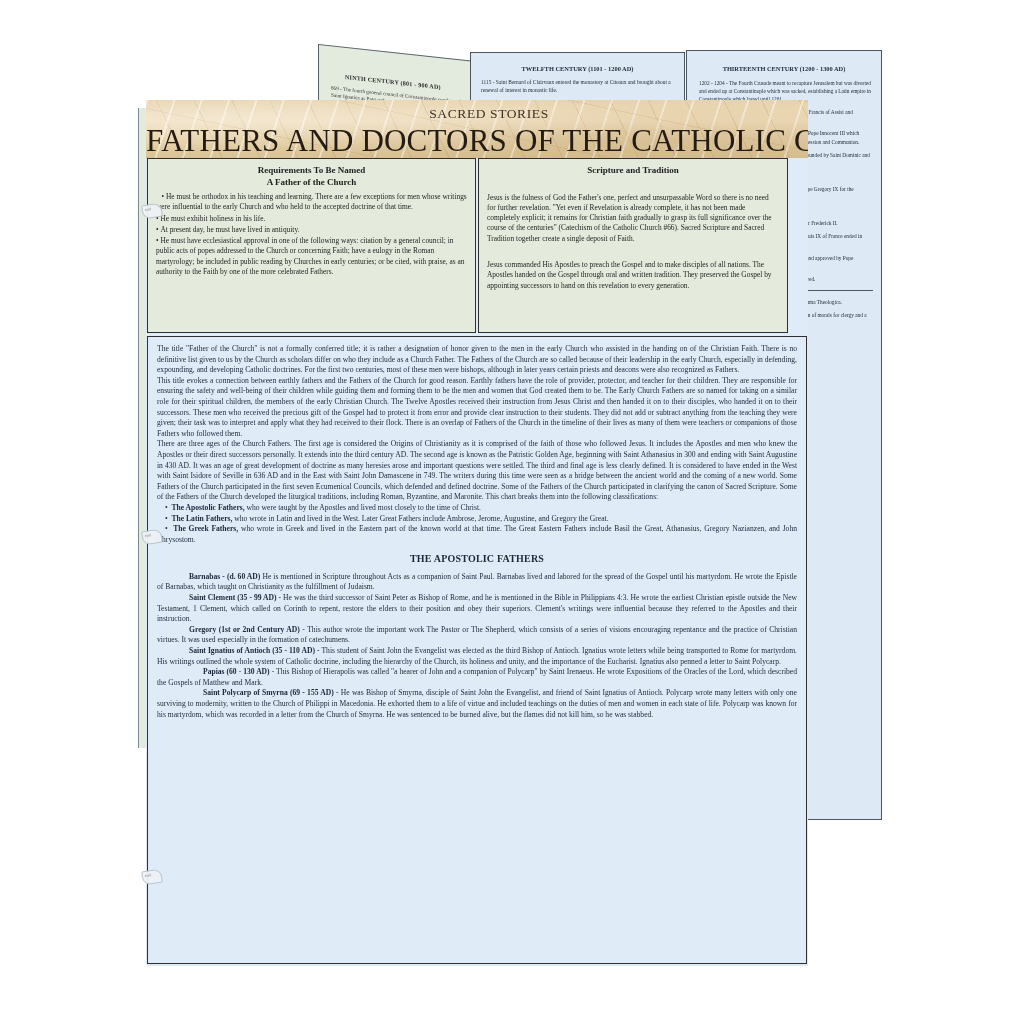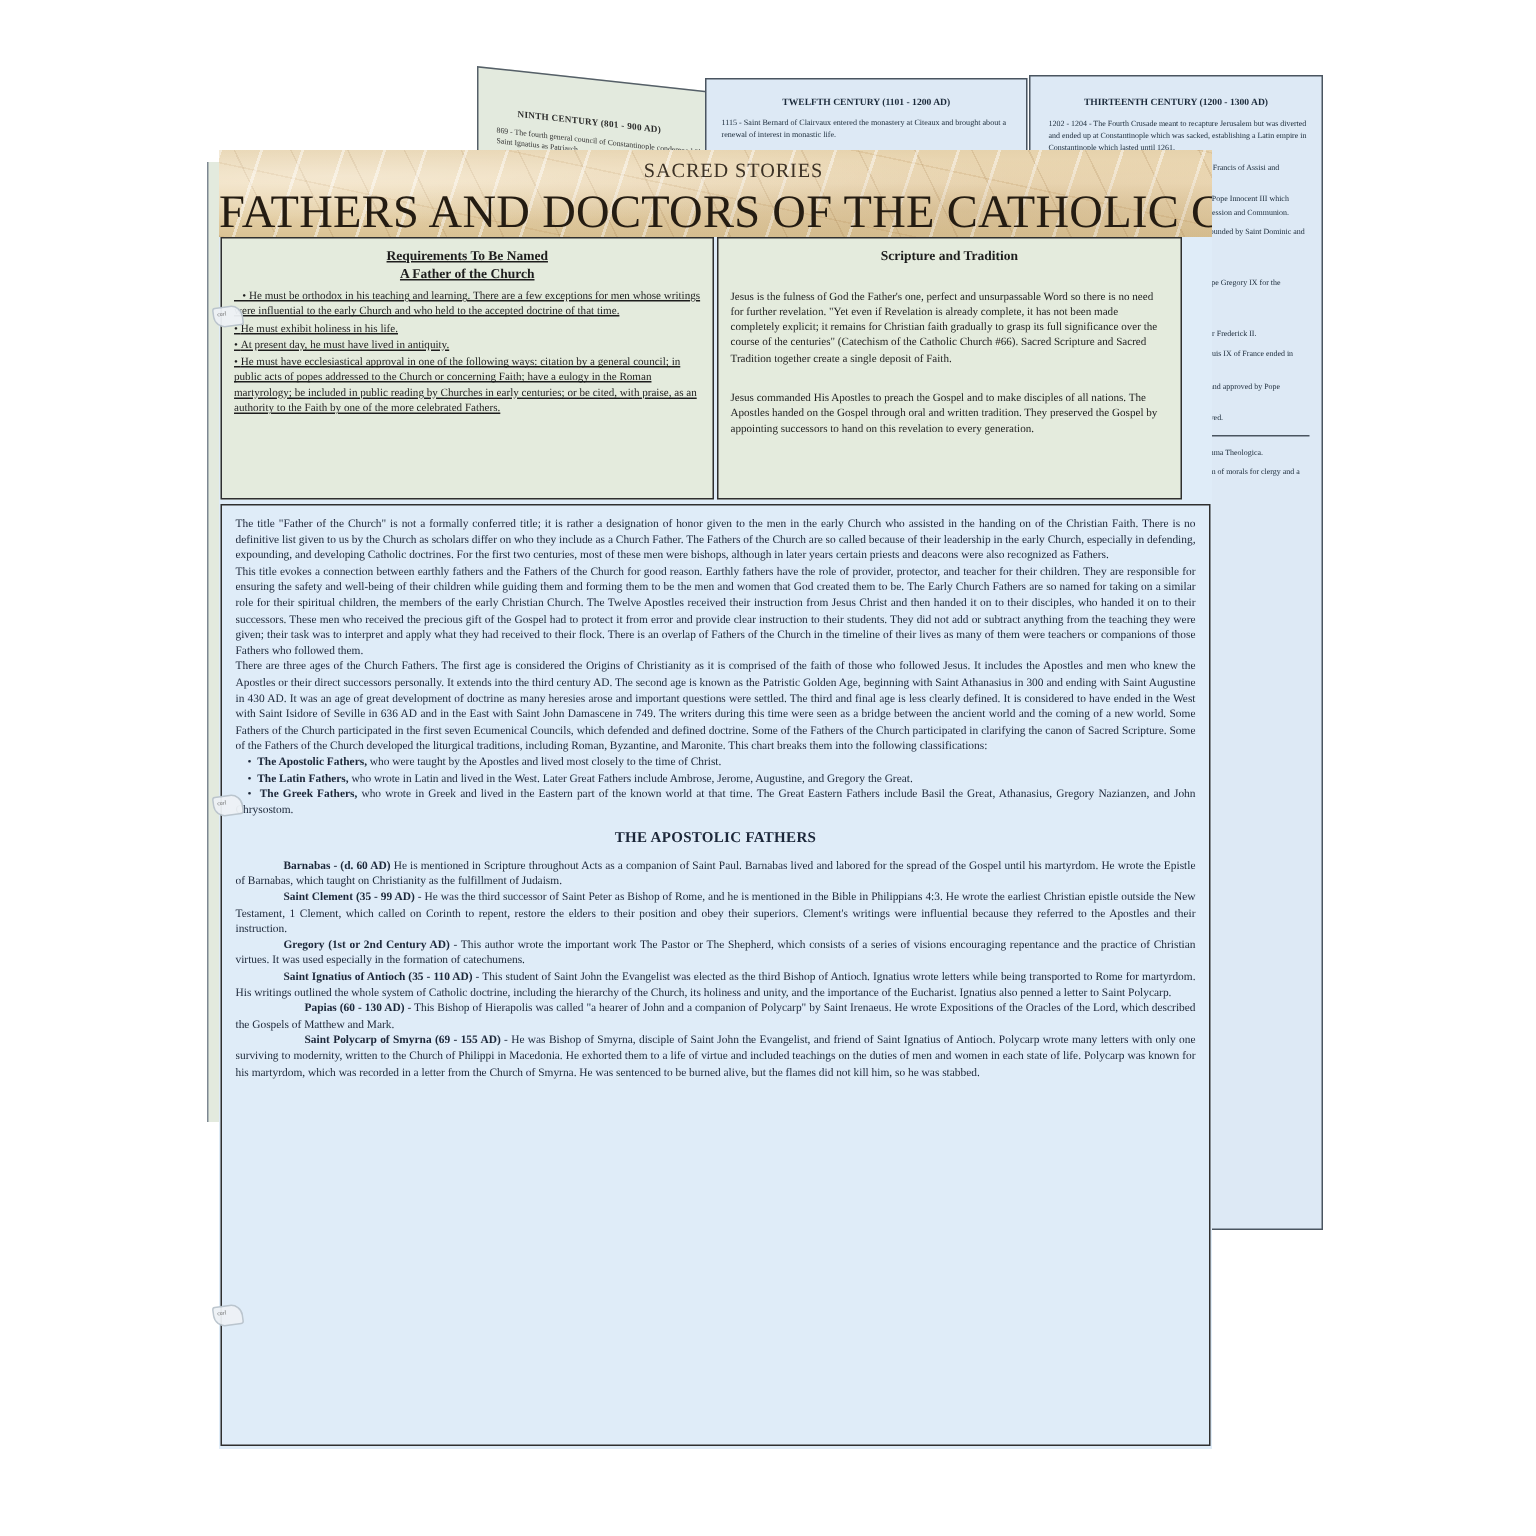--- a/index.html
+++ b/index.html
@@ -178,21 +178,21 @@
   }
   .infobox {
     box-sizing: border-box;
     background: #e4ebdd;
     border: 1px solid #2f2f2f;
     padding: 6px 8px 5px 8px;
     font-size: 7.4px;
     line-height: 10.3px;
     color: #1d1d1d;
   }
-  #box-left  { width: 329px; margin-left: 1px; text-decoration: underline; }
+  #box-left  { width: 329px; margin-left: 1px; }
   #box-right { width: 310px; margin-left: 2px; }
   .infobox .bhead {
     text-align: center;
     font-weight: bold;
     font-size: 9px;
     line-height: 11.5px;
     margin-bottom: 4px;
   }
   .infobox p { margin: 16px 0 3px 0; }
   .bullets { margin: 0; padding: 0; list-style: none; }

